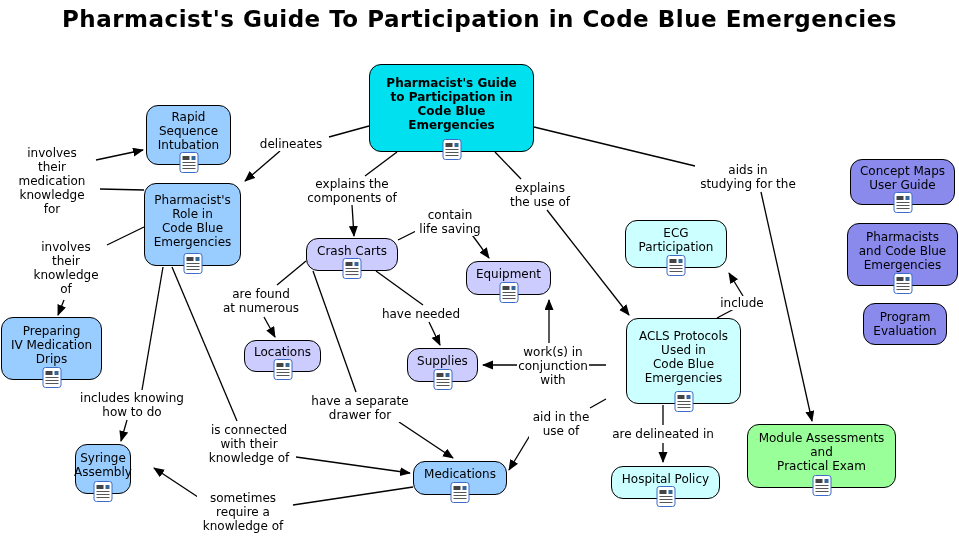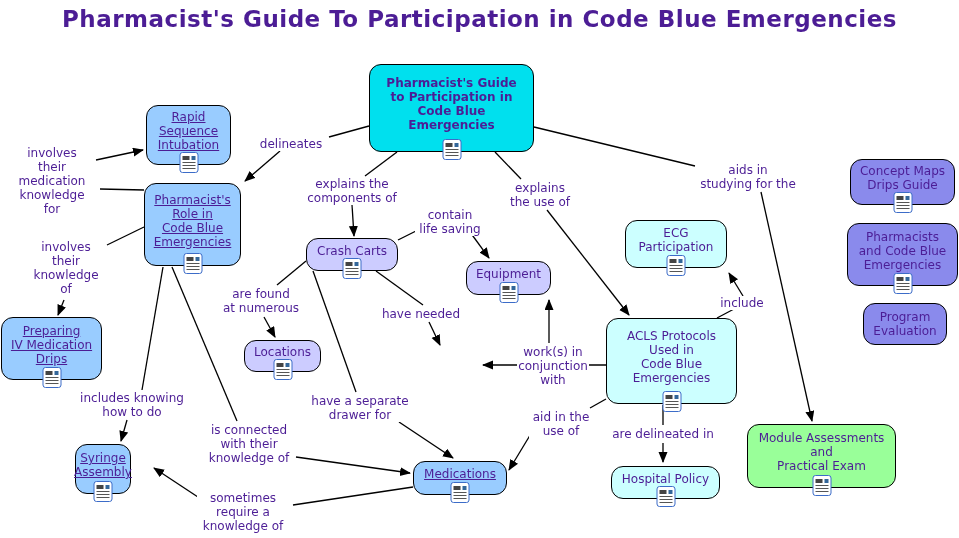--- a/index.html
+++ b/index.html
@@ -1,35 +1,35 @@
 <!DOCTYPE html>
 <html><head>
 <meta charset="utf-8">
 <style>
   html,body{margin:0;padding:0;background:#fff;}
   #canvas{
     position:relative;width:959px;height:538px;background:#fff;overflow:hidden;
-    font-family:"DejaVu Sans","Liberation Sans",sans-serif;color:#4c1d95;
+    font-family:"DejaVu Sans","Liberation Sans",sans-serif;color:#000000;
   }
   #title{
     position:absolute;left:0;top:6px;width:100%;text-align:center;
     font-size:23px;font-weight:bold;letter-spacing:0.5px;
   }
   #wires{position:absolute;left:0;top:0;width:959px;height:538px;}
   #wires line{stroke:#000;stroke-width:1.3;}
   .node{
     position:absolute;box-sizing:border-box;border:1px solid #000;border-radius:12px;
     display:flex;align-items:center;justify-content:center;text-align:center;
     padding:4px 3px 12px;font-size:12px;line-height:14px;
   }
   .node.no-icon{padding:4px 15px 4px;}
   .nlabel{white-space:pre-line;}
   .bold .nlabel{font-weight:bold;}
   .c-cyan{background:#00E0EE;}
-  .c-blue{background:#99CCFF;text-decoration:underline;}
+  .c-blue{background:#99CCFF;}
   .c-lav{background:#CCCCFF;}
   .c-pale{background:#CCFFFF;}
   .c-green{background:#99FF99;}
   .c-peri{background:#8A8AEC;}
   .res-icon{
     position:absolute;left:50%;bottom:-9px;transform:translateX(-50%);
     width:17px;height:19px;border:1px solid #3C6CC8;border-radius:3px;
     background:
       linear-gradient(#444,#444) no-repeat 2px 3px / 7px 4px,
       linear-gradient(#369,#369) no-repeat 11px 3px / 4px 4px,
@@ -136,33 +136,37 @@
   <div class="node c-lav" style="left:244px;top:340px;width:77px;min-height:32px">
     <span class="nlabel">Locations</span>
     <span class="res-icon"></span>
   </div>
 
   <div class="node c-lav" style="left:466px;top:261px;width:85px;min-height:34px">
     <span class="nlabel">Equipment</span>
     <span class="res-icon"></span>
   </div>
 
+  <div class="node c-lav" style="left:407px;top:348px;width:71px;min-height:34px">
+    <span class="nlabel">Supplies</span>
+    <span class="res-icon"></span>
+  </div>
 
   <div class="node c-blue" style="left:413px;top:461px;width:94px;min-height:34px">
     <span class="nlabel">Medications</span>
     <span class="res-icon"></span>
   </div>
 
   <div class="node c-pale" style="left:625px;top:220px;width:102px;min-height:48px">
     <span class="nlabel">ECG
 Participation</span>
     <span class="res-icon"></span>
   </div>
 
-  <div class="node c-pale" style="left:606px;top:318px;width:131px;min-height:86px">
+  <div class="node c-pale" style="left:626px;top:318px;width:115px;min-height:86px">
     <span class="nlabel">ACLS Protocols
 Used in
 Code Blue
 Emergencies</span>
     <span class="res-icon"></span>
   </div>
 
   <div class="node c-pale" style="left:611px;top:466px;width:109px;min-height:33px">
     <span class="nlabel">Hospital Policy</span>
     <span class="res-icon"></span>
@@ -170,21 +174,21 @@
 
   <div class="node c-green" style="left:747px;top:424px;width:149px;min-height:64px">
     <span class="nlabel">Module Assessments
 and
 Practical Exam</span>
     <span class="res-icon"></span>
   </div>
 
   <div class="node c-peri" style="left:850px;top:159px;width:105px;min-height:46px">
     <span class="nlabel">Concept Maps
-Drips Guide</span>
+User Guide</span>
     <span class="res-icon"></span>
   </div>
 
   <div class="node c-peri" style="left:847px;top:223px;width:111px;min-height:63px">
     <span class="nlabel">Pharmacists
 and Code Blue
 Emergencies</span>
     <span class="res-icon"></span>
   </div>
 

